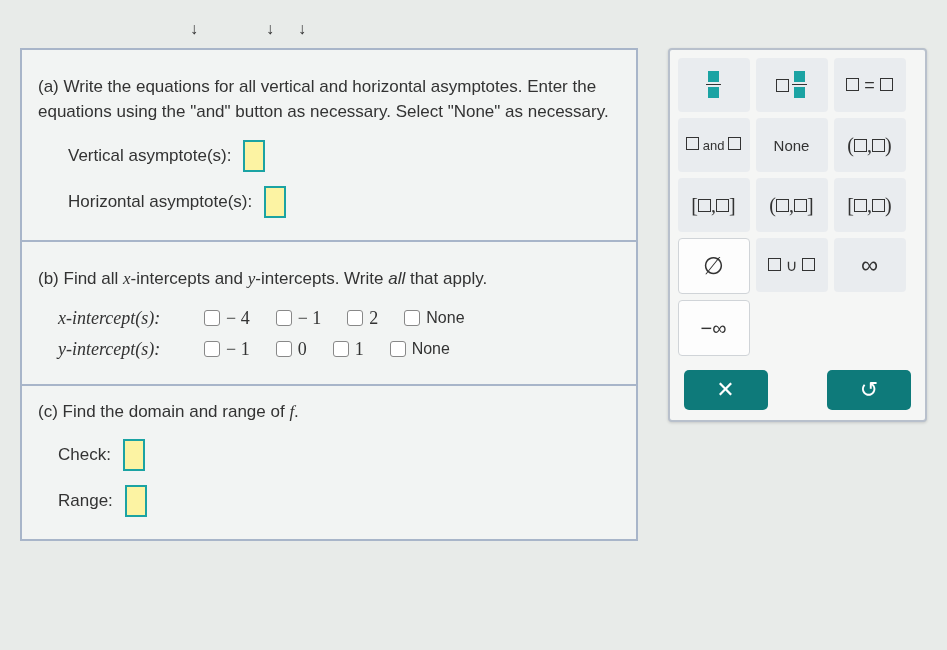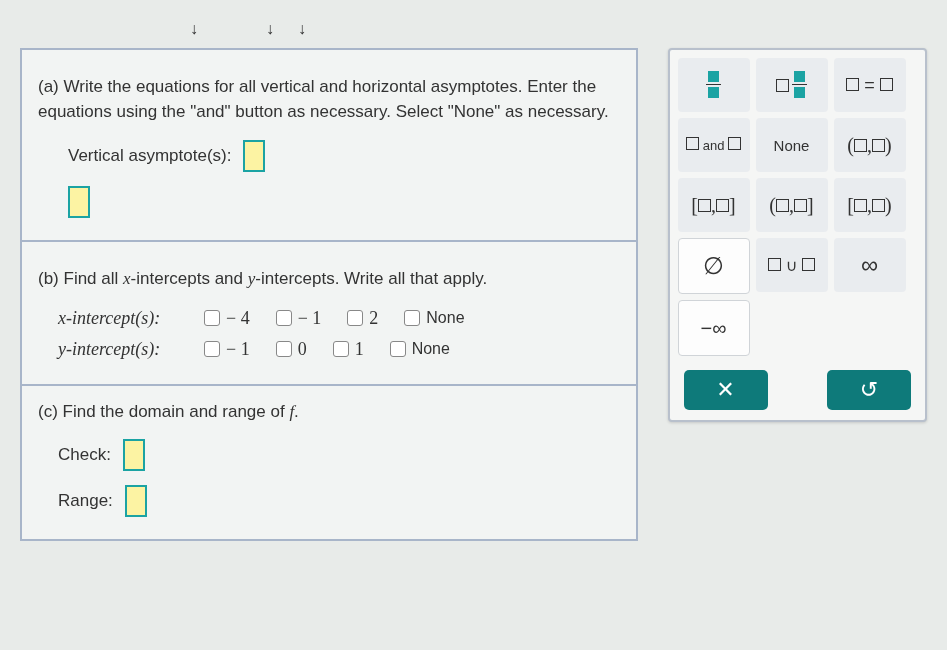--- a/index.html
+++ b/index.html
@@ -160,27 +160,28 @@
 <div class="main-container">
   <div class="question-panel">
 
     <div class="section">
       <div class="section-text">(a) Write the equations for all vertical and horizontal asymptotes. Enter the equations using the "and" button as necessary. Select "None" as necessary.</div>
       <div class="input-row">
         <span>Vertical asymptote(s):</span>
         <span class="text-input"></span>
       </div>
       <div class="input-row">
+        <span>Horizontal asymptote(s):</span>
         <span class="text-input"></span>
       </div>
     </div>
 
     <div class="section">
       <div class="section-text">
-        <span>(b) Find all </span><span class="italic-var">x</span><span>-intercepts and </span><span class="italic-var">y</span><span>-intercepts. Write </span><span style="">all</span><span> that apply.</span>
+        <span>(b) Find all </span><span class="italic-var">x</span><span>-intercepts and </span><span class="italic-var">y</span><span>-intercepts. Write </span><span style="font-style:italic">all</span><span> that apply.</span>
       </div>
       <div class="intercept-row">
         <span class="label"><span class="italic-var">x</span><span>-intercept(s):</span></span>
         <span class="cb-item">
             <span class="checkbox"></span>
             <span>− 4</span>
           </span>
         <span class="cb-item">
             <span class="checkbox"></span>
             <span>− 1</span>

